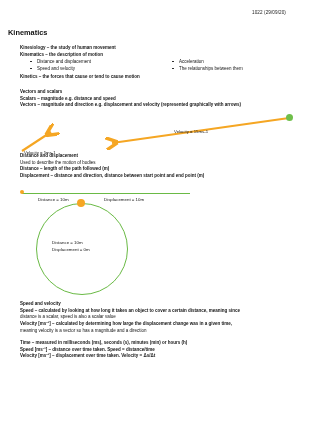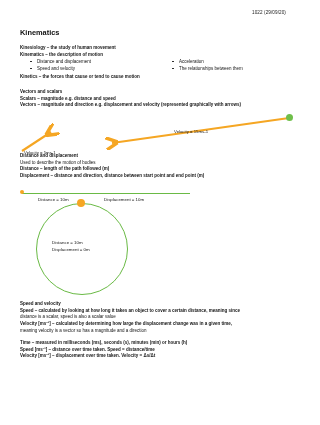--- a/index.html
+++ b/index.html
@@ -11,21 +11,21 @@
     overflow:hidden;
     position:relative;
   }
   .page{position:relative;width:300px;height:425px;overflow:hidden;}
 
   .date{
     position:absolute;right:14px;top:10px;
     font-size:4.6px;letter-spacing:.1px;color:#1a1a1a;
   }
   .title{
-    position:absolute;left:20px;top:28px;
+    position:absolute;left:8px;top:28px;
     font-size:7.4px;font-weight:bold;color:#111;
   }
 
   .block{position:absolute;left:20px;}
   .ln{font-size:4.5px;line-height:6.6px;color:#151515;white-space:nowrap;}
   .bold{font-weight:bold;}
 
   .bullets{position:absolute;}
   .bul{font-size:4.5px;line-height:7.2px;color:#151515;white-space:nowrap;position:relative;padding-left:9px;}
   .bul::before{

